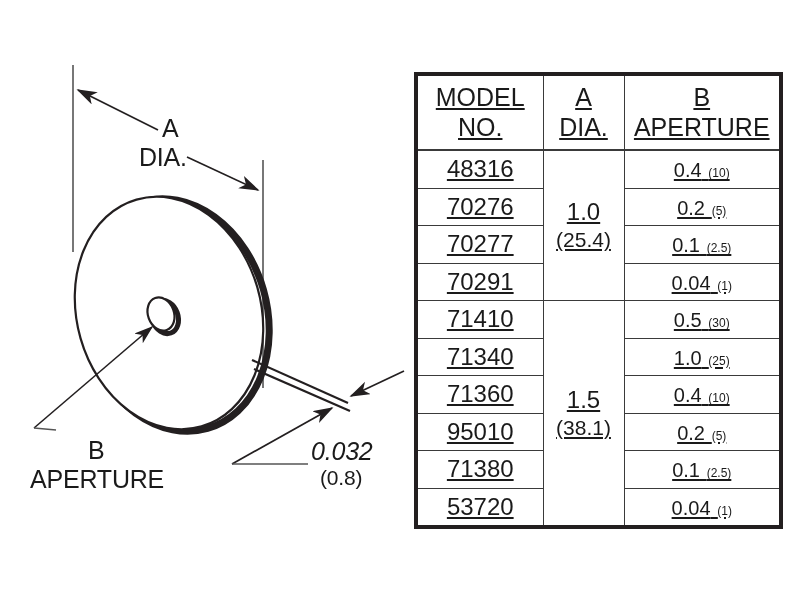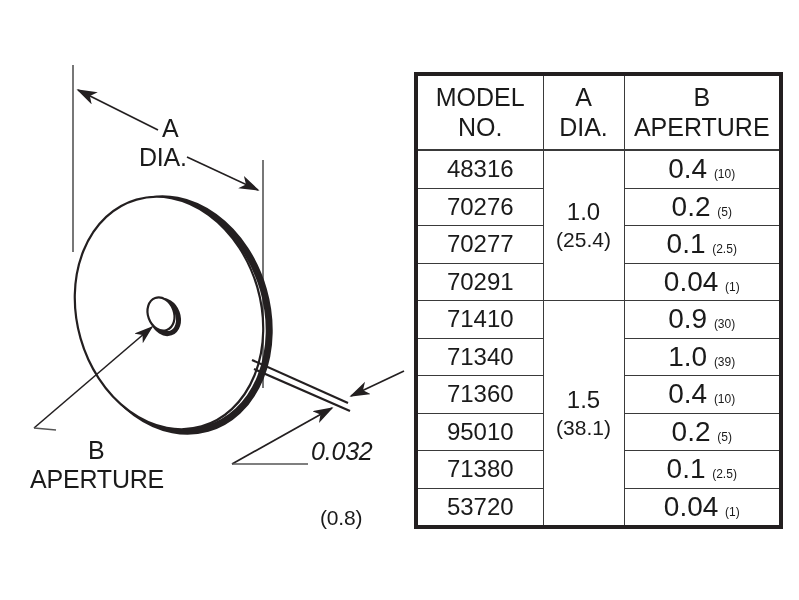--- a/index.html
+++ b/index.html
@@ -33,37 +33,38 @@
     font-family: "Liberation Sans", sans-serif;
     color: #1a1a1a;
     white-space: nowrap;
     letter-spacing: -0.2px;
   }
   .lbl-a      { left: 162px; top: 114px;  font-size: 25px; }
   .lbl-dia    { left: 139px; top: 143px;  font-size: 25px; }
   .lbl-b      { left: 88px;  top: 436px;  font-size: 25px; }
   .lbl-ap     { left: 30px;  top: 465px;  font-size: 25px; }
   .lbl-thk    { left: 311px; top: 437px;  font-size: 25px; font-style: italic; }
-  .lbl-thk-mm { left: 320px; top: 466px;  font-size: 21px; margin-top: 40px; }
+  .lbl-thk-mm { left: 320px; top: 466px;  font-size: 21px; }
 
   
   #spec-table-wrap {
     position: absolute;
     left: 414px;
     top: 72px;
     width: 365px;
     height: 441px;
   }
   table.spec {
     width: 365px;
     height: 441px;
     border-collapse: collapse;
     table-layout: fixed;
     background: #ffffff;
     border: 4px solid #231f20;
+    text-decoration: underline;
   }
   table.spec td, table.spec th {
     border: 1.5px solid #3a3a3a;
     text-align: center;
     vertical-align: middle;
     font-family: "Liberation Sans", sans-serif;
     font-weight: normal;
     color: #1a1a1a;
     padding: 0;
   }
@@ -78,21 +79,21 @@
     height: 36.5px;
   }
   col.c-model { width: 127px; }
   col.c-adia  { width: 81px;  }
   col.c-bap   { width: 157px; }
 
   .adia-cell { font-size: 24px; line-height: 1.25; }
   .adia-in { display: block; }
   .adia-mm { display: block; font-size: 21px; }
 
-  .bval  { font-size: 28px; }
+  .bval  { font-size: 20px; }
   .bmm   { font-size: 12px; }
 
   .hdr-l1 { display: block; }
   .hdr-l2 { display: block; }
 </style>
 </head>
 <body>
 
 <div id="page">
 
@@ -188,25 +189,25 @@
           <tr>
             <td>70291</td>
             <td><span class="bval">0.04</span> <span class="bmm">(1)</span></td>
           </tr>
           <tr>
             <td>71410</td>
             <td class="adia-cell" rowspan="6">
               <span class="adia-in">1.5</span>
               <span class="adia-mm">(38.1)</span>
             </td>
-            <td><span class="bval">0.9</span> <span class="bmm">(30)</span></td>
+            <td><span class="bval">0.5</span> <span class="bmm">(30)</span></td>
           </tr>
           <tr>
             <td>71340</td>
-            <td><span class="bval">1.0</span> <span class="bmm">(39)</span></td>
+            <td><span class="bval">1.0</span> <span class="bmm">(25)</span></td>
           </tr>
           <tr>
             <td>71360</td>
             <td><span class="bval">0.4</span> <span class="bmm">(10)</span></td>
           </tr>
           <tr>
             <td>95010</td>
             <td><span class="bval">0.2</span> <span class="bmm">(5)</span></td>
           </tr>
           <tr>

